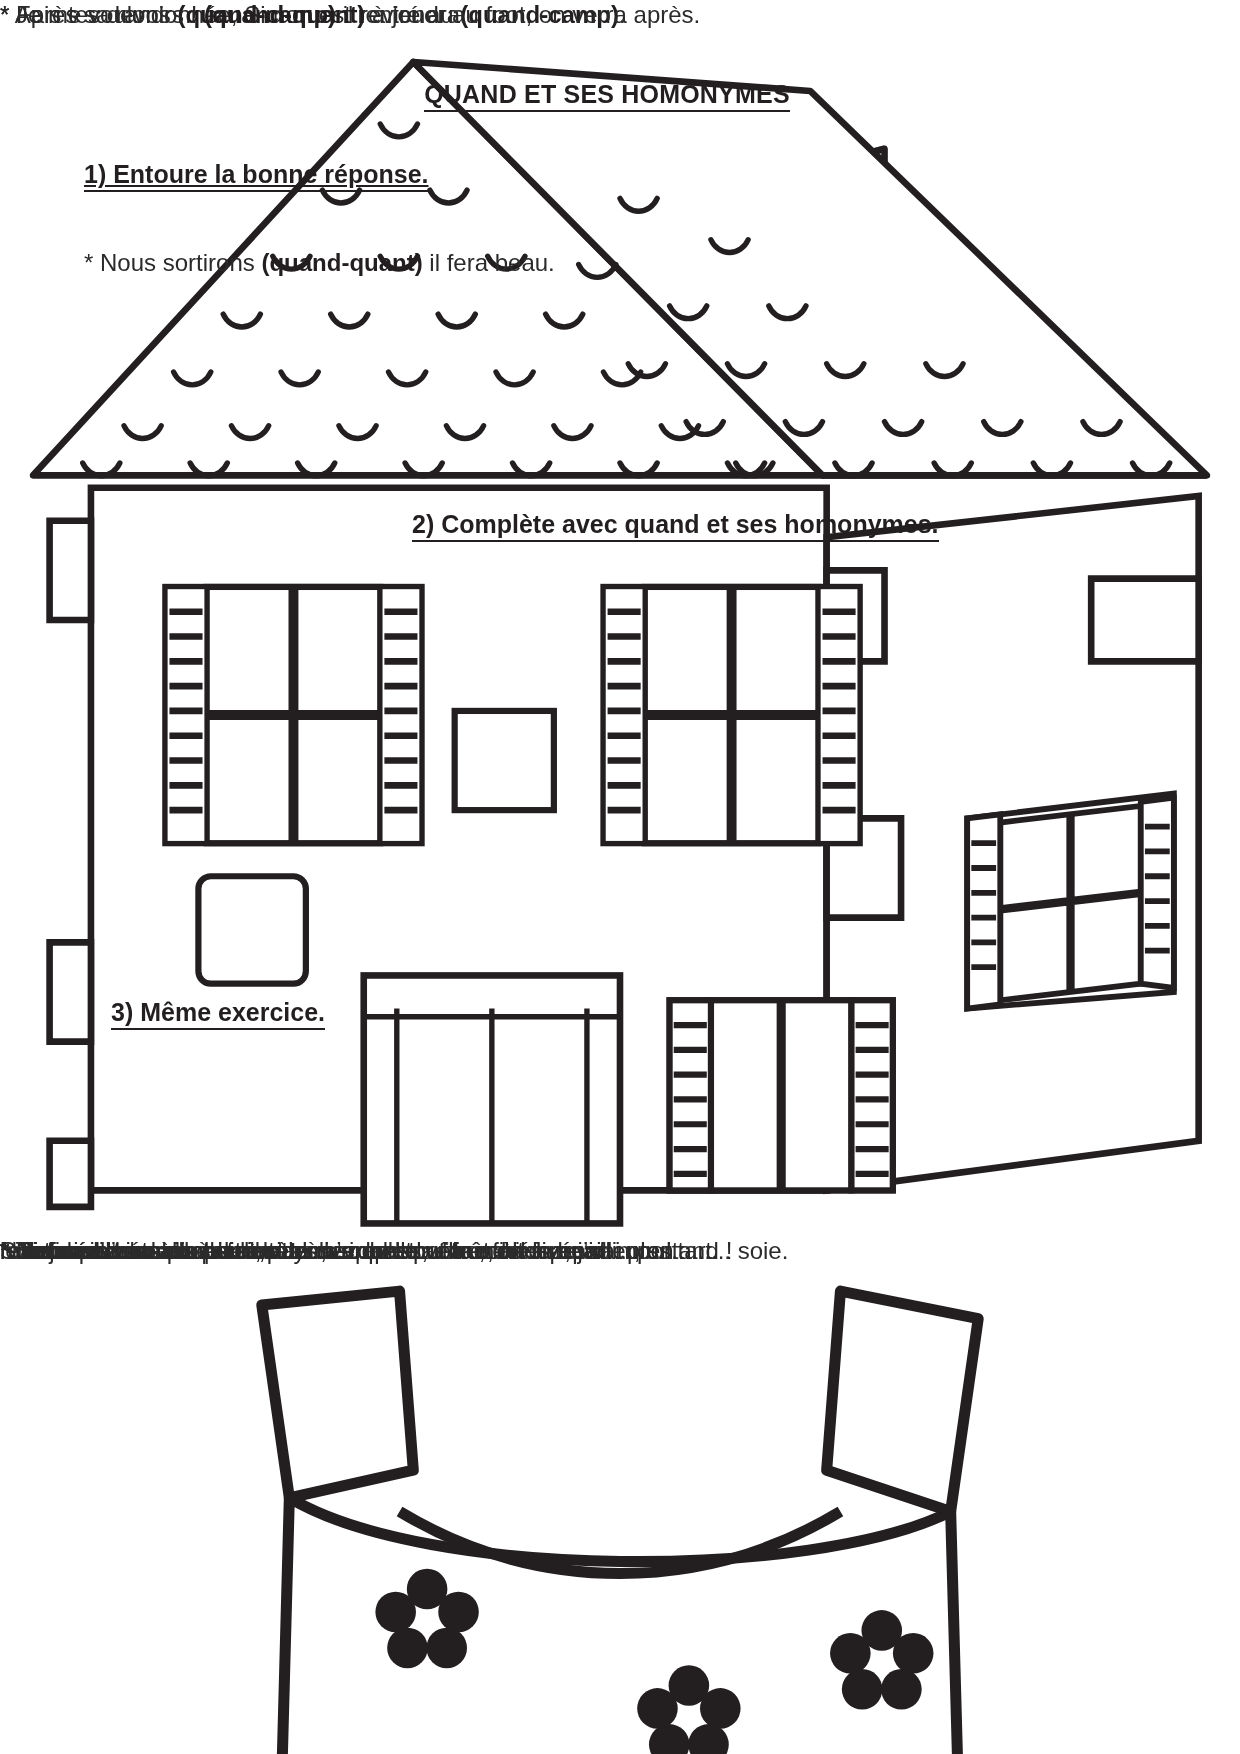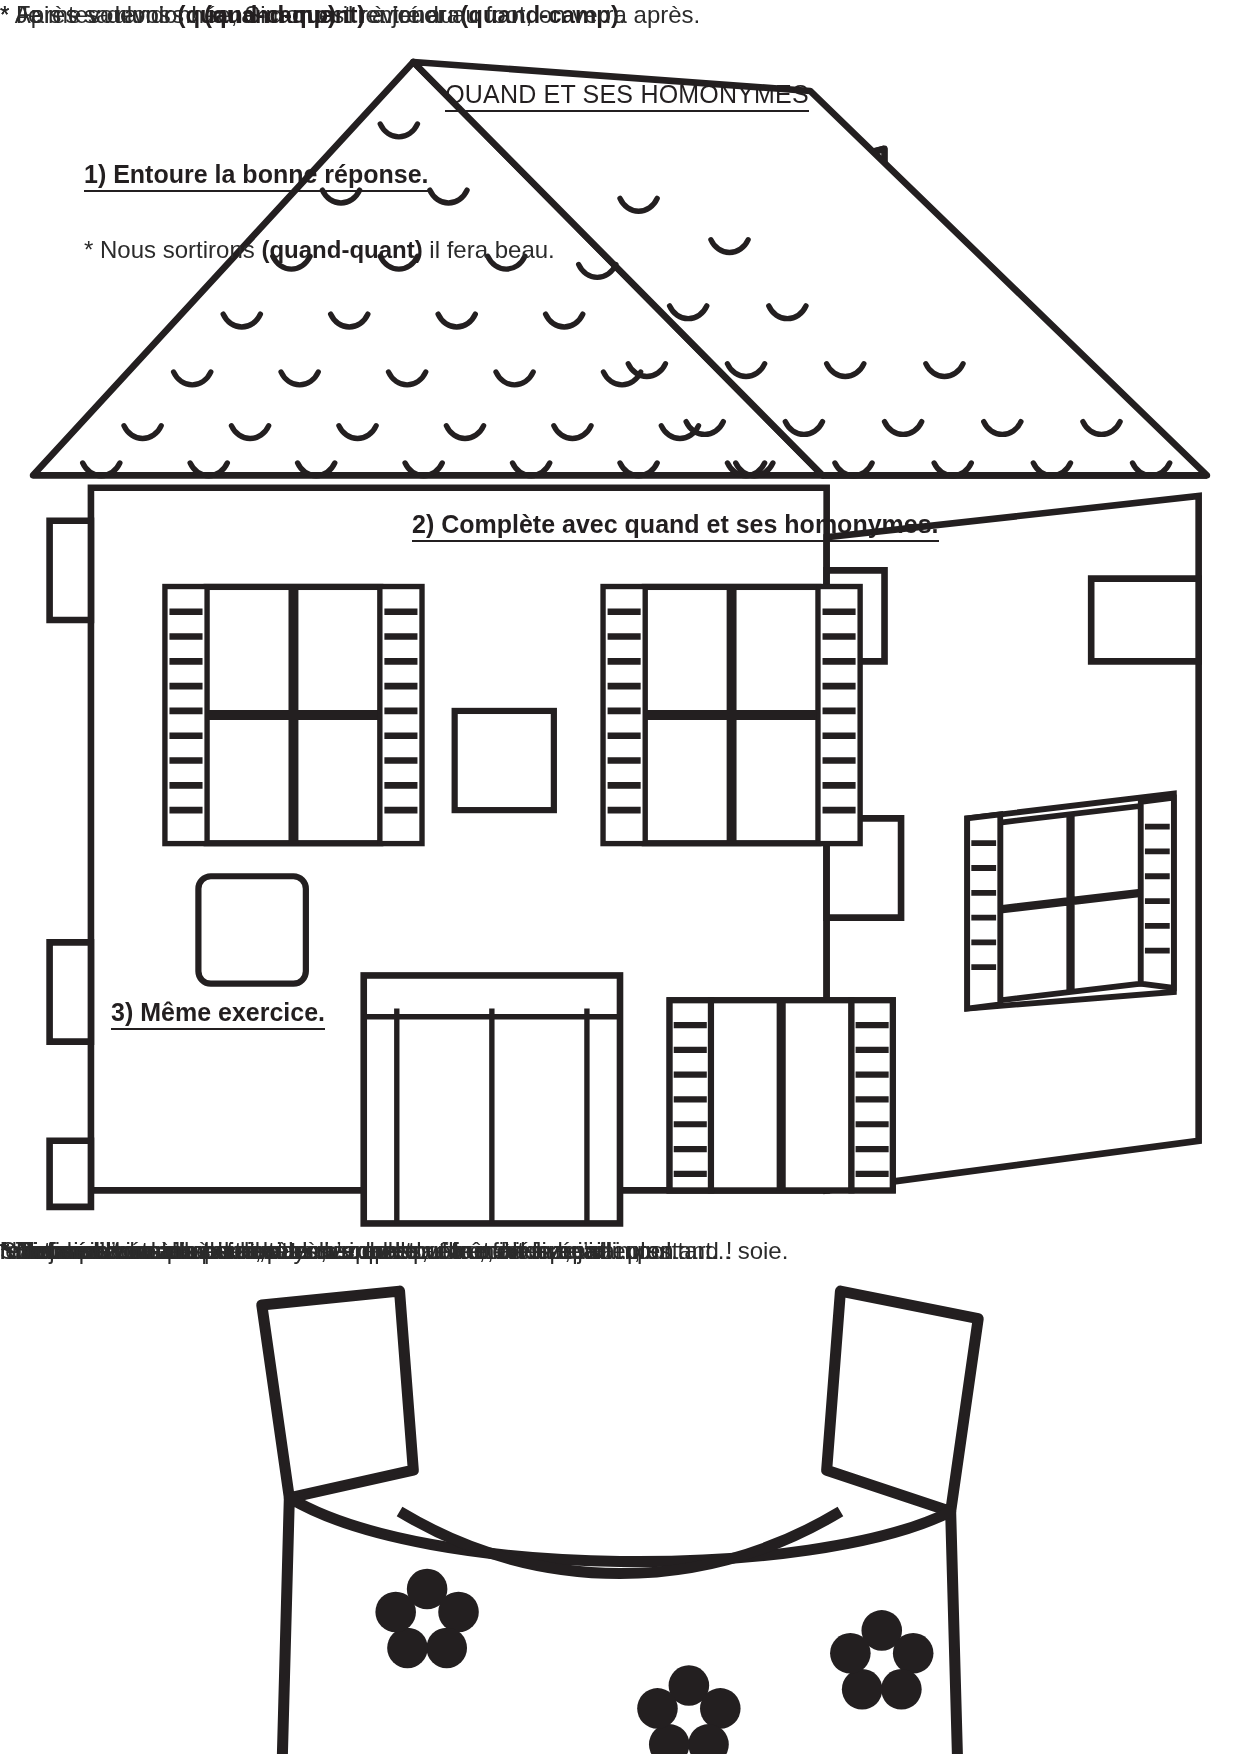--- a/index.html
+++ b/index.html
@@ -22,56 +22,55 @@
   }
 
   
   .doc-title {
     position: absolute;
     top: 80px;
     left: 0;
     width: 1214px;
     text-align: center;
     font-size: 25px;
-    font-weight: normal;
+    font-weight: bold;
     letter-spacing: 0.2px;
-    padding-left: 20px;
   }
   .doc-title span {
     border-bottom: 2px solid #231f20;
     padding-bottom: 2px;
   }
 
   
   .sec-heading {
     position: absolute;
     font-size: 25px;
     font-weight: bold;
     white-space: nowrap;
   }
   .sec-heading span {
     border-bottom: 2px solid #231f20;
     padding-bottom: 2px;
   }
-  #h-ex1 { top: 160px; left: 84px; }
+  #h-ex1 { top: 160px; left: 84px; text-decoration: underline; }
   #h-ex2 { top: 510px; left: 388px; margin-left: 24px; }
   #h-ex3 { top: 998px; left: 84px; margin-left: 27px; }
 
   
   .line {
     position: absolute;
     font-size: 24px;
     line-height: 30px;
     white-space: pre-wrap;
     color: #2b2b2b;
   }
   .line b { font-weight: bold; color: #231f20; }
 
   
-  #l1-1 { top: 235px;  left: 84px; }
+  #l1-1 { top: 248px;  left: 84px; }
   #l1-2 { top": 0; top: 295px; left: 84px; }
   #l1-3 { top: 343px; left: 84px; }
   #l1-4 { top: 391px; left: 84px; }
   #l1-5 { top: 439px; left: 84px; }
 
   /* exercise 2 block (wrapped around the house image) */
   #l2-1 { top: 595px; left: 388px; width: 600px; }
   #l2-2 { top: 643px; left: 388px; width: 600px; }
   #l2-3 { top: 691px; left: 380px; width: 640px; }
   #l2-4 { top: 739px; left: 388px; width: 600px; }

